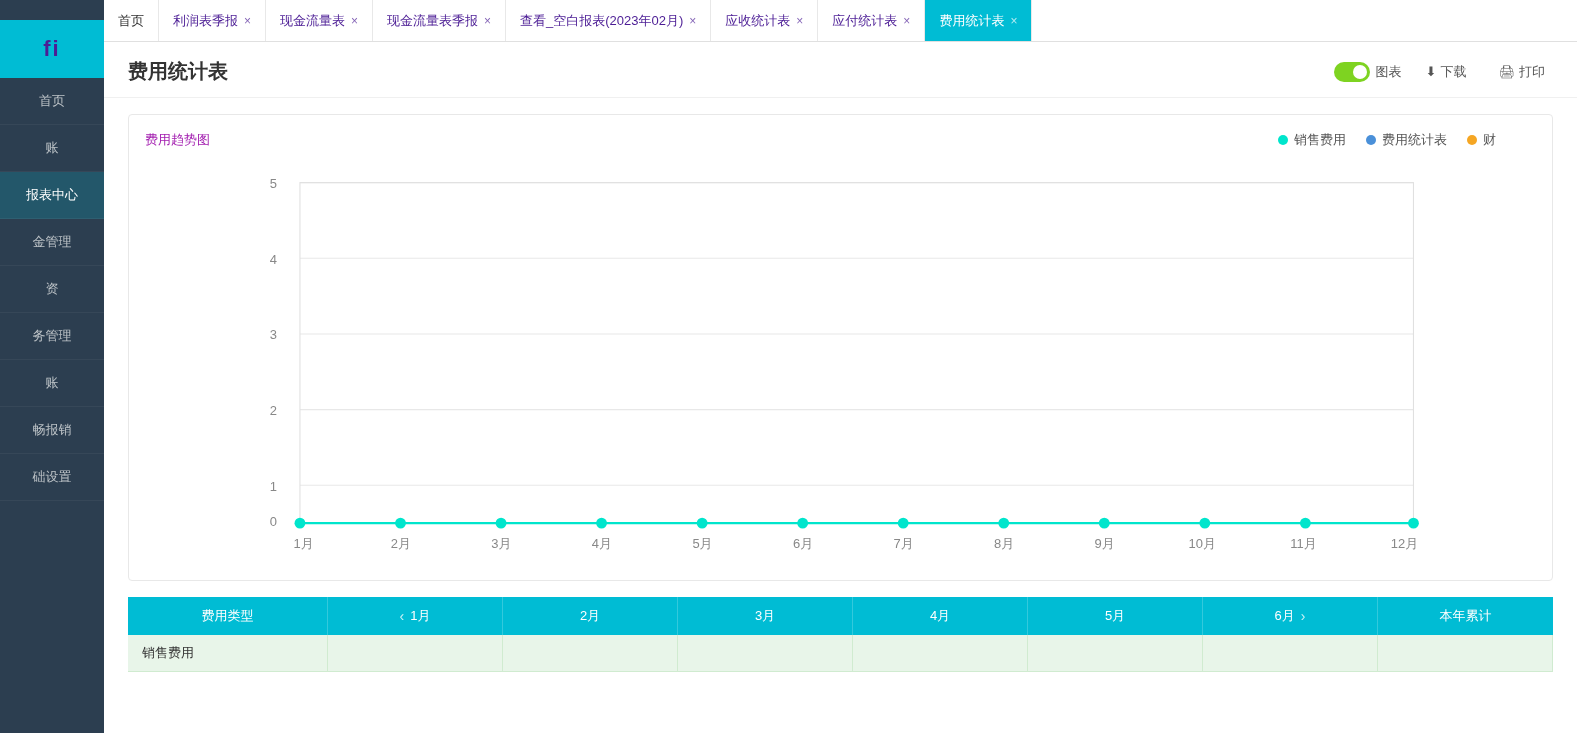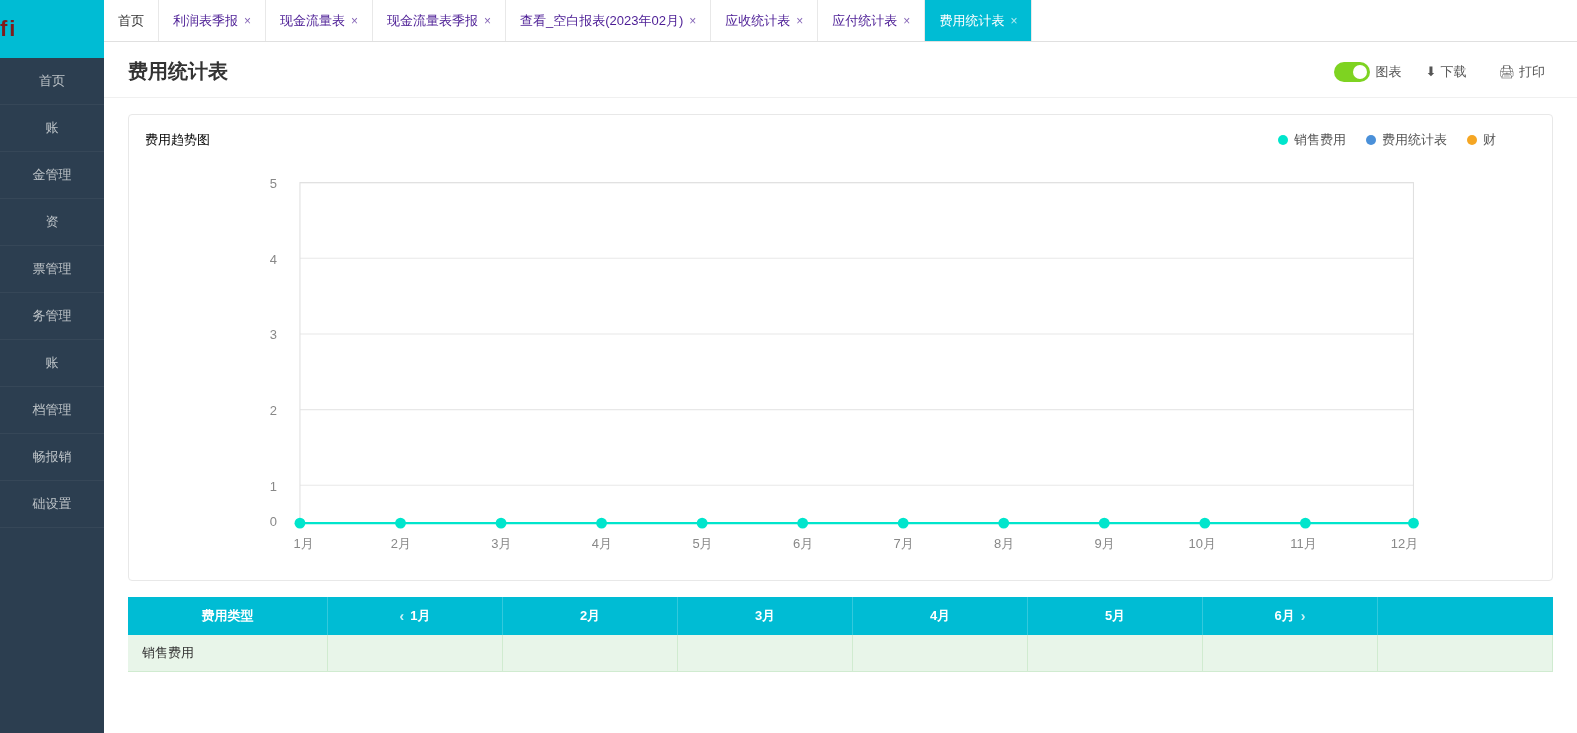--- a/index.html
+++ b/index.html
@@ -10,25 +10,27 @@
       width: 104px;
       background: #2c3e50;
       color: #ccc;
       display: flex;
       flex-direction: column;
       flex-shrink: 0;
       height: 100%;
     }
     .sidebar-logo {
       background: #00bcd4;
-      color: #7f1d1d;
+      color: #4c1d95;
       font-size: 22px;
       font-weight: bold;
+      text-align: center;
       padding: 16px 0;
       letter-spacing: 2px;
+      margin-top: 20px;
     }
     .sidebar-item {
       padding: 14px 10px;
       color: #bdc3c7;
       font-size: 13px;
       cursor: pointer;
       text-align: center;
       border-bottom: 1px solid rgba(255,255,255,0.05);
     }
     .sidebar-item.active { background: rgba(0,188,212,0.2); color: white; }
@@ -138,21 +140,21 @@
     
     .chart-container {
       margin: 16px 24px;
       border: 1px solid #e8e8e8;
       border-radius: 4px;
       padding: 16px;
       background: white;
     }
     .chart-title {
       font-size: 13px;
-      color: #000000;
+      color: #a21caf;
       margin-bottom: 8px;
     }
     .chart-legend {
       position: absolute;
       right: 40px;
       top: 0;
       display: flex;
       align-items: center;
       gap: 20px;
     }
@@ -193,21 +195,20 @@
       color: white;
       font-size: 13px;
     }
     .th-cell {
       padding: 10px 4px;
       border-right: 1px solid rgba(255,255,255,0.2);
       display: flex;
       align-items: center;
       justify-content: center;
       gap: 6px;
-      font-weight: bold;
     }
     .th-cell:first-child { justify-content: center; }
     .th-cell.last { border-right: none; }
     .nav-arrow {
       cursor: pointer;
       font-size: 14px;
       color: white;
       opacity: 0.8;
     }
 
@@ -226,26 +227,25 @@
     }
     .td-cell:first-child { text-align: left; padding-left: 14px; }
   </style>
 </head>
 <body>
 
 <div class="sidebar">
   <div class="sidebar-logo">fi</div>
   <div class="sidebar-item">首页</div>
   <div class="sidebar-item">账</div>
+  <div class="sidebar-item active">报表中心</div>
   <div class="sidebar-item">金管理</div>
   <div class="sidebar-item">资</div>
-  <div class="sidebar-item">票管理</div>
   <div class="sidebar-item">务管理</div>
   <div class="sidebar-item">账</div>
-  <div class="sidebar-item">档管理</div>
   <div class="sidebar-item">畅报销</div>
   <div class="sidebar-item">础设置</div>
 </div>
 
 <div class="main">
 
   <div class="tab-bar">
     <div class="tab home">首页</div>
     <div class="tab">
       <span>利润表季报</span>
@@ -374,20 +374,21 @@
           <span>1月</span>
         </div>
         <div class="th-cell">2月</div>
         <div class="th-cell">3月</div>
         <div class="th-cell">4月</div>
         <div class="th-cell">5月</div>
         <div class="th-cell">
           <span>6月</span>
           <span class="nav-arrow">›</span>
         </div>
+        <div class="th-cell last">本年累计</div>
       </div>
       <div class="table-row">
         <div class="td-cell">销售费用</div>
         <div class="td-cell"></div>
         <div class="td-cell"></div>
         <div class="td-cell"></div>
         <div class="td-cell"></div>
         <div class="td-cell"></div>
         <div class="td-cell"></div>
         <div class="td-cell"></div>

